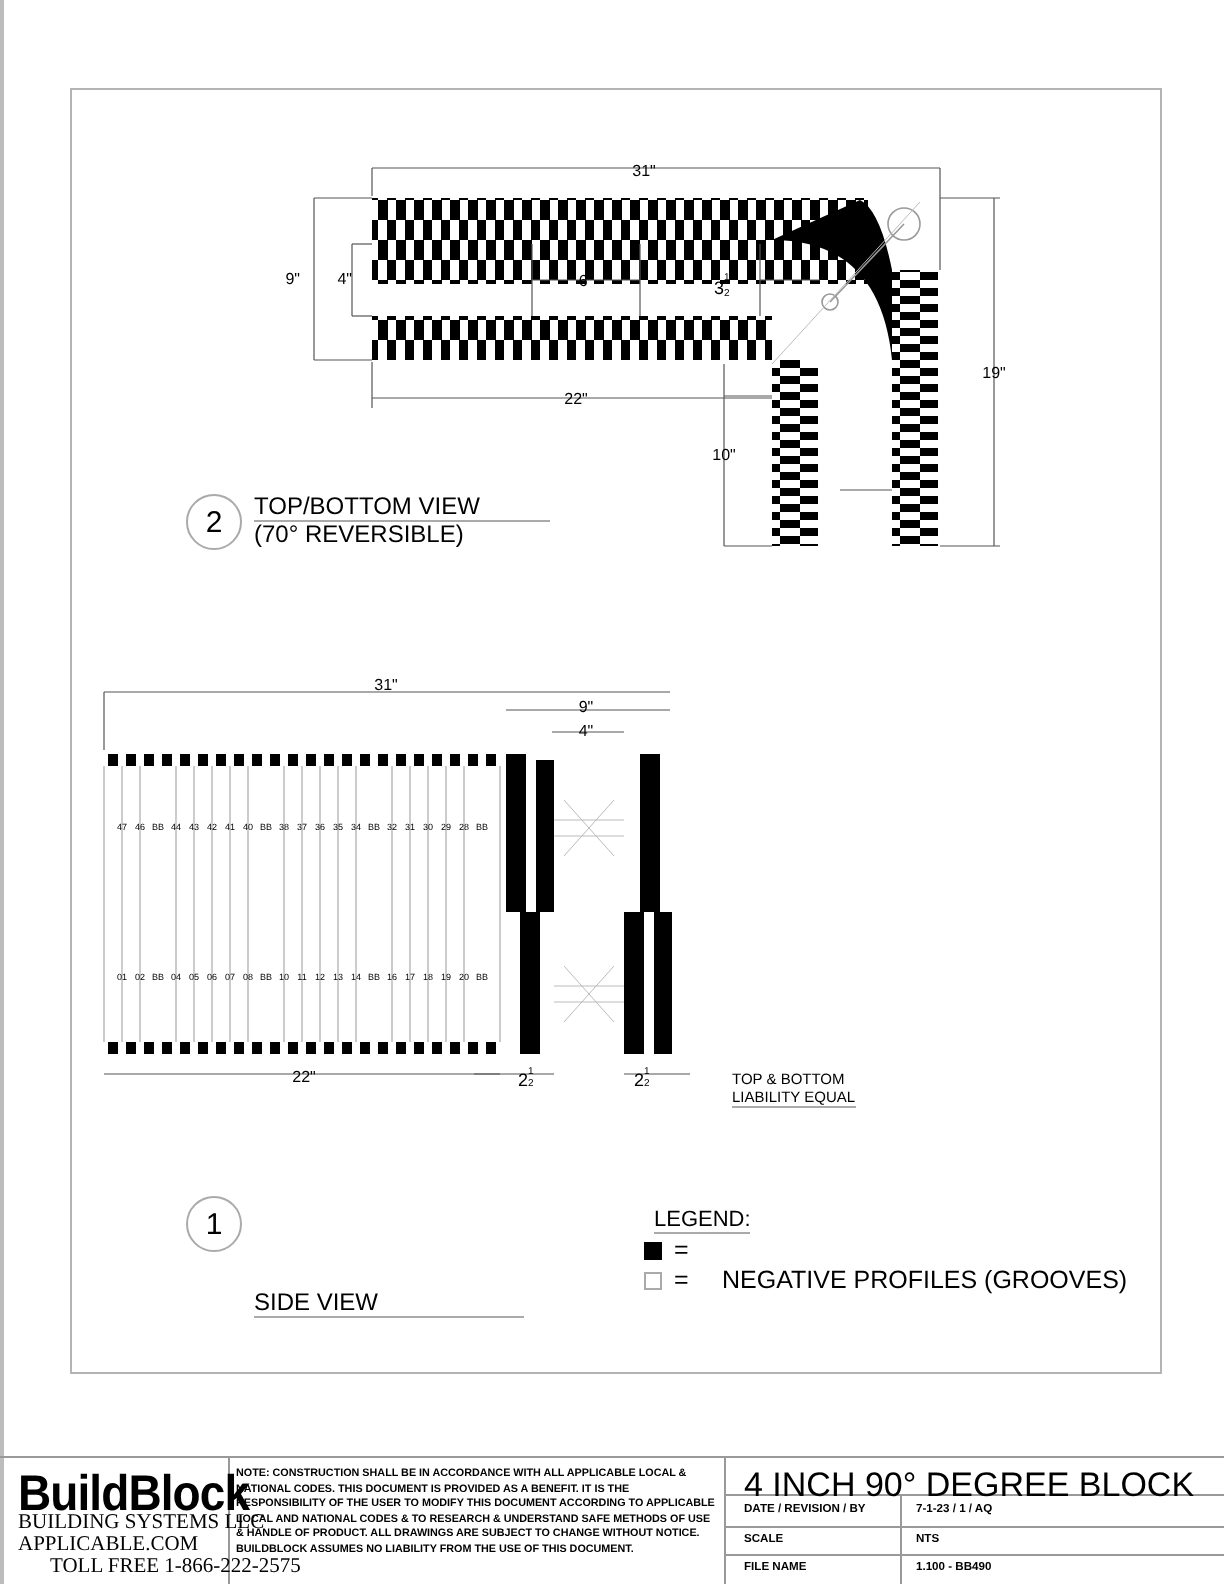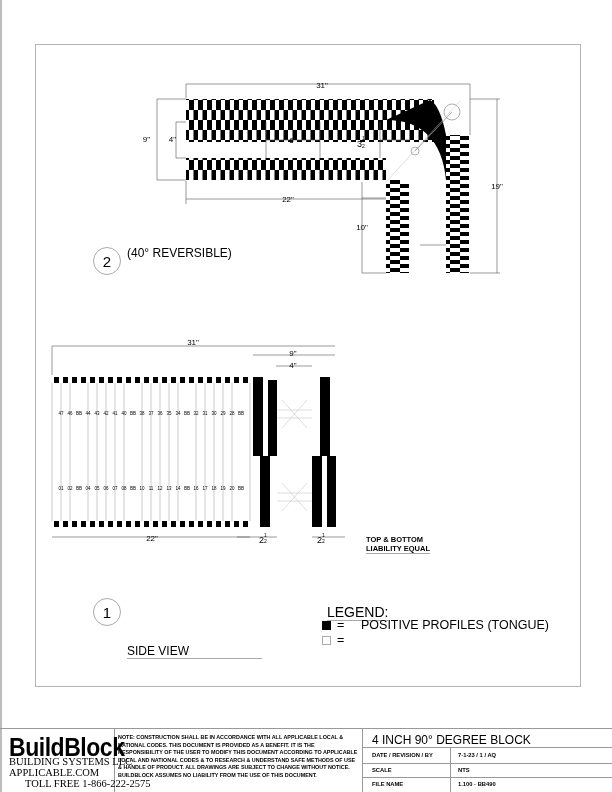--- a/index.html
+++ b/index.html
@@ -6,25 +6,25 @@
   body{width:612px;height:792px;position:relative;overflow:hidden;font-family:"Liberation Sans",sans-serif;color:#000;}
   .abs{position:absolute;}
   .leftbar{position:absolute;left:0;top:0;width:2px;height:792px;background:#bdbdbd;}
   .frame{position:absolute;left:35px;top:44px;width:546px;height:643px;border:1px solid #b4b4b4;box-sizing:border-box;}
   svg text{font-family:"Liberation Sans",sans-serif;}
   .titleblock{position:absolute;left:0;top:728px;width:612px;height:64px;border-top:1px solid #999;}
   .tb-logo{position:absolute;left:9px;top:735px;font-family:"Liberation Sans",sans-serif;font-weight:bold;font-size:25px;letter-spacing:-0.5px;line-height:24px;transform:scaleX(0.92);transform-origin:left;}
   .tb-line{position:absolute;left:9px;font-size:10.5px;line-height:12px;font-family:Liberation Serif, serif;}
   .tb-note{position:absolute;left:118px;top:734px;width:240px;font-size:5.4px;line-height:7.6px;font-weight:bold;text-transform:uppercase;}
   .tb-div{position:absolute;background:#999;}
-  .tb-title{position:absolute;left:372px;top:733px;font-size:12px;}
+  .tb-title{position:absolute;left:372px;top:733px;font-size:17px;}
   .tb-row-label{position:absolute;left:372px;font-size:5.8px;font-weight:bold;}
   .tb-row-val{position:absolute;left:458px;font-size:5.8px;font-weight:bold;}
-  .note-text{font-size:7.5px;font-weight:bold;}
-  .legend-title{position:absolute;left:327px;top:604px;font-size:14px;text-align:center;}
+  .note-text{font-size:7.5px;font-weight:normal;}
+  .legend-title{position:absolute;left:327px;top:604px;font-size:11px;text-align:center;}
   .legend-row{position:absolute;left:322px;font-size:12.5px;display:flex;align-items:center;}
   .legend-sw{width:9px;height:9px;box-sizing:border-box;margin-right:6px;}
   .legend-eq{width:24px;}
   .view-label{position:absolute;font-size:12px;line-height:13px;}
   .bubble{position:absolute;border:1px solid #aaa;border-radius:50%;box-sizing:border-box;display:flex;align-items:center;justify-content:center;font-size:15px;}
 </style>
 </head>
 <body>
 
 <div class="leftbar"></div>
@@ -191,40 +191,41 @@
     <text x="205" y="490">17</text>
     <text x="214" y="490">18</text>
     <text x="223" y="490">19</text>
     <text x="232" y="490">20</text>
     <text x="241" y="490">BB</text>
   </g>
 </svg>
 
 <div class="bubble" style="left:93px;top:247px;width:28px;height:28px;">2</div>
 <div class="view-label" style="left:127px;top:247px;">
-  <div>(40° REVERSIBLE)</div>
+  <div style="border-bottom:1px solid #aaa;width:148px;">TOP/BOTTOM VIEW</div>
+  <div>(70° REVERSIBLE)</div>
 </div>
 
 <div class="bubble" style="left:93px;top:598px;width:28px;height:28px;">1</div>
 <div class="view-label" style="left:127px;top:597px;border-bottom:1px solid #aaa;width:135px;margin-top:48px;">SIDE VIEW</div>
 
 <div class="abs note-text" style="left:366px;top:535px;border-bottom:1px solid #aaa;">
   <div>TOP &amp; BOTTOM</div>
   <div>LIABILITY EQUAL</div>
 </div>
 
 <div class="legend-title" style="border-bottom:1px solid #aaa;">LEGEND:</div>
 <div class="legend-row" style="top:618px;">
   <div class="legend-sw" style="background:#000;"></div>
   <span class="legend-eq">=</span>
-  <span>POSITIVE PROFILES (TONGUE)</span>
 </div>
 <div class="legend-row" style="top:633px;">
   <div class="legend-sw" style="border:1px solid #aaa;"></div>
   <span class="legend-eq">=</span>
+  <span>NEGATIVE PROFILES (GROOVES)</span>
 </div>
 
 <div class="titleblock"></div>
 <div class="tb-div" style="left:114px;top:729px;width:1px;height:63px;"></div>
 <div class="tb-div" style="left:362px;top:729px;width:1px;height:63px;"></div>
 <div class="tb-div" style="left:362px;top:747px;width:250px;height:1px;"></div>
 <div class="tb-div" style="left:362px;top:763px;width:250px;height:1px;"></div>
 <div class="tb-div" style="left:362px;top:777px;width:250px;height:1px;"></div>
 <div class="tb-div" style="left:450px;top:747px;width:1px;height:45px;"></div>
 

